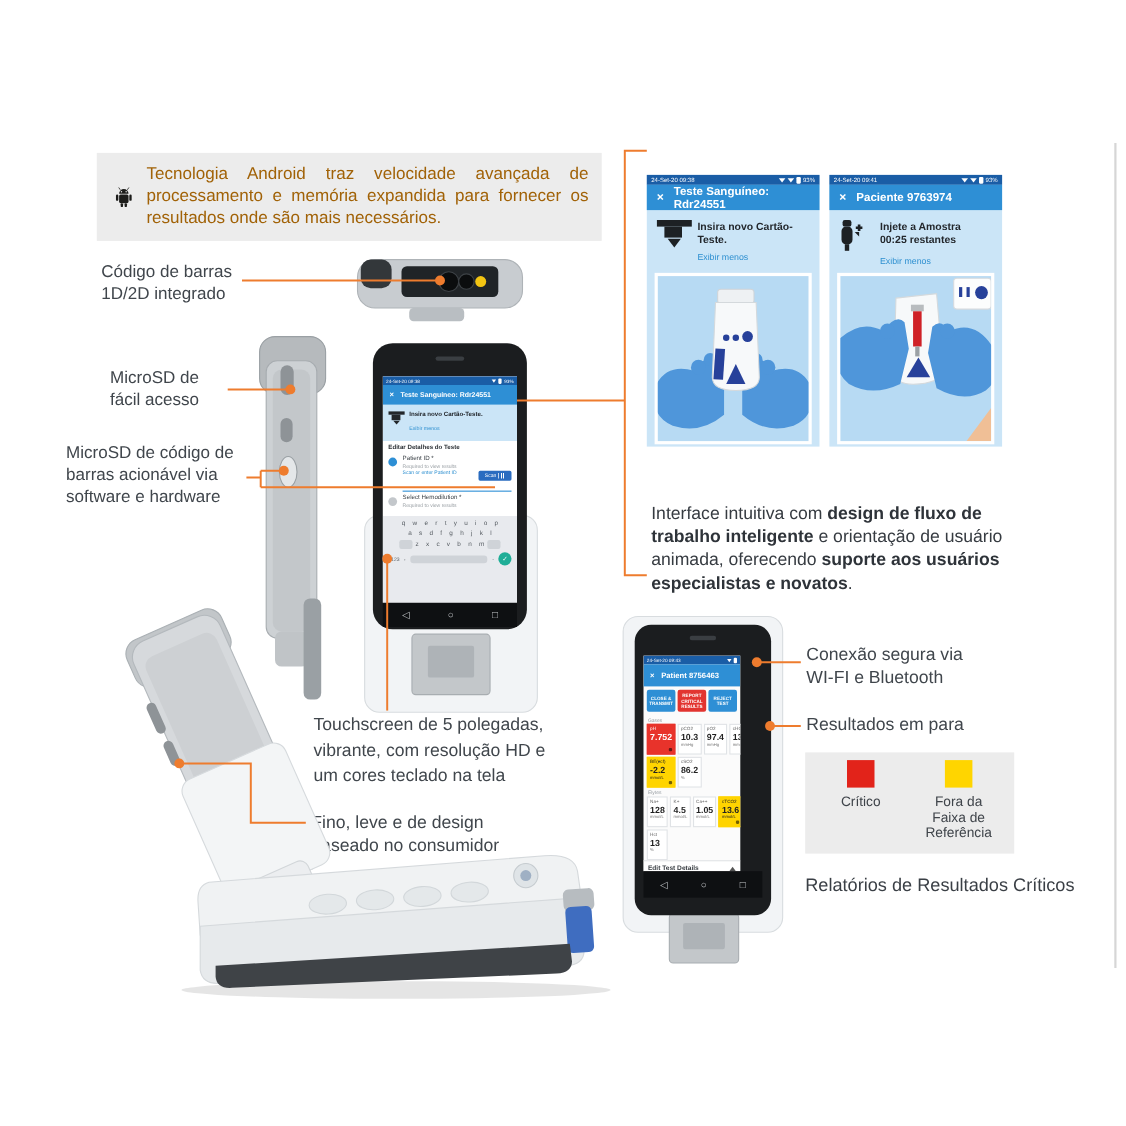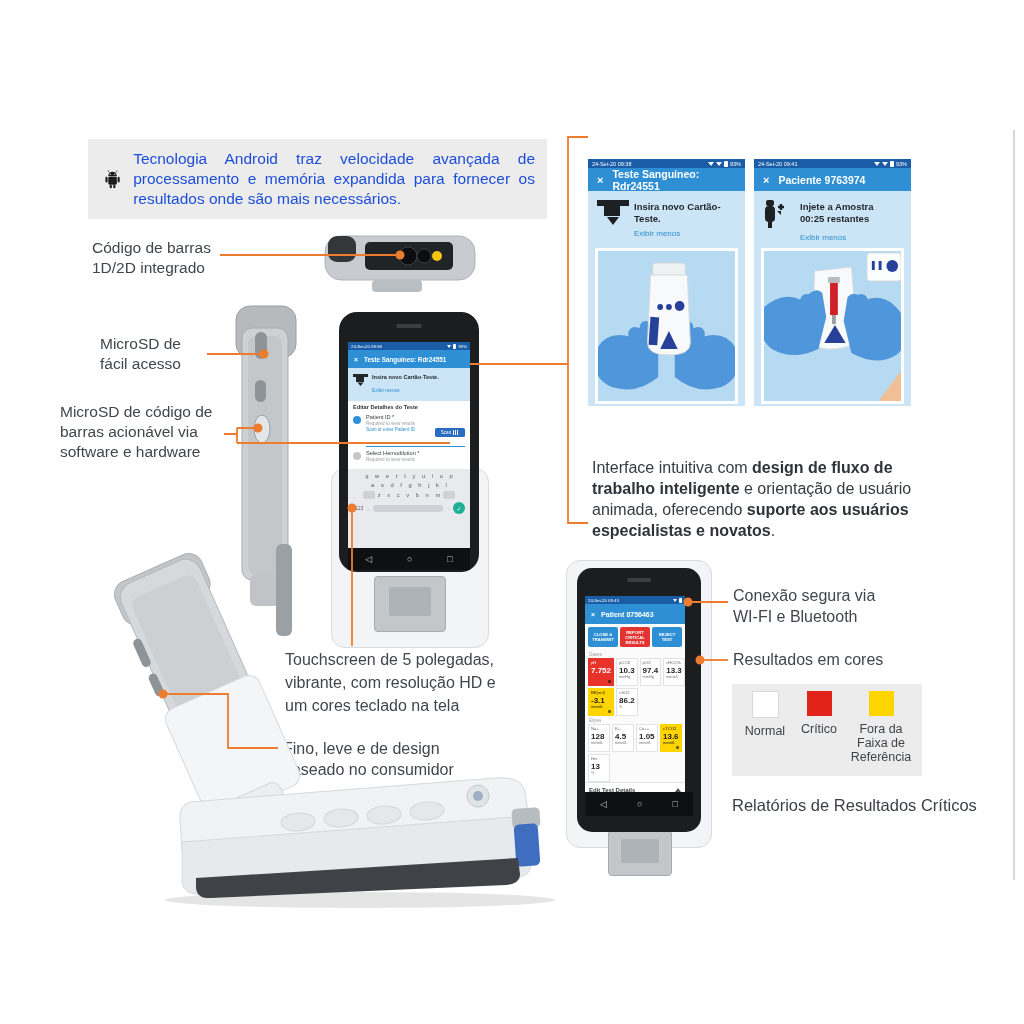--- a/index.html
+++ b/index.html
@@ -4,21 +4,21 @@
 <style>
   html,body{margin:0;padding:0}
   body{width:1024px;height:1024px;position:relative;background:#fff;overflow:hidden;
        font-family:"Liberation Sans",sans-serif;color:#3f444a;}
   .abs{position:absolute}
   svg{display:block}
 
   
   #android-box{left:88px;top:139px;width:459px;height:80px;background:#ececec;
     display:flex;align-items:center;gap:12px;padding:0 12px 0 16px;box-sizing:border-box}
-  #android-text{font-size:15.5px;line-height:20px;text-align:justify;color:#1d4ed8}
+  #android-text{font-size:15.5px;line-height:20px;text-align:justify;color:#a16207}
 
   
   .callout{position:absolute;font-size:15.5px;line-height:20px;color:#40464c}
   #callout-touchscreen{width:224px;text-align:justify;line-height:23px;font-size:16px}
   #interface-paragraph{left:592px;top:457px;width:352px;font-size:16px;line-height:21px;color:#363b41}
   #interface-paragraph b{color:#2e3339}
   #critical-reports{left:732px;top:796px;font-size:16.5px;color:#3a3f45}
 
   
   #legend{left:732px;top:684px;width:190px;height:92px;background:#ececec;
@@ -82,21 +82,21 @@
   .kpunct{font-size:5.5px;color:#565c62}
   .kspace{flex:1;height:7px;background:#cfd3d8;border-radius:3px}
   .kenter{width:12px;height:12px;border-radius:50%;background:#1fae97;color:#fff;font-size:6px;
     display:flex;align-items:center;justify-content:center;flex:none}
   .nav{position:absolute;background:#0e1012;display:flex;align-items:center;justify-content:space-around;color:#c4c7ca}
   .nav span{font-size:9px;line-height:1}
   .conn{position:absolute;background:#c3c7ca;border:1px solid #a8adb1;border-radius:4px}
   .conn .inner{position:absolute;left:20%;top:18%;width:60%;height:55%;background:#aeb3b7;border-radius:2px}
 
   
-  #rscreen{left:585px;top:596px;width:100px;height:196px;background:#fbfbfb;overflow:hidden;
+  #rscreen{left:585px;top:596px;width:88px;height:196px;background:#fbfbfb;overflow:hidden;
     display:flex;flex-direction:column}
   .rsb{height:8px;background:#1a5da6;color:#fff;font-size:4.3px;display:flex;align-items:center;
       justify-content:space-between;padding:0 3px;flex:none}
   .rhead{height:20px;background:#2e8fd5;color:#fff;display:flex;align-items:center;gap:6px;padding:0 6px;flex:none}
   .rhead .x{font-size:7px;font-weight:bold}
   .rhead .t{font-size:7px;font-weight:bold}
   .rbtns{display:flex;gap:2px;padding:3px;flex:none}
   .rbtn{flex:1;height:20px;border-radius:2px;color:#fff;font-size:4.2px;font-weight:bold;
     display:flex;align-items:center;justify-content:center;text-align:center;line-height:5px;padding:1px;box-sizing:border-box}
   .rbtn.blue{background:#2e8fd5}.rbtn.red{background:#e23430}
@@ -160,29 +160,25 @@
   <div>um cores teclado na tela</div>
 </div>
 <div class="callout" style="left:283px;top:738px;font-size:16px;line-height:21px">
   <div>Fino, leve e de design</div>
   <div>baseado no consumidor</div>
 </div>
 <div class="callout" style="left:733px;top:585px;font-size:16px;line-height:21px">
   <div>Conexão segura via</div>
   <div>WI-FI e Bluetooth</div>
 </div>
-<div class="callout" style="left:733px;top:650px;font-size:16px">Resultados em cores</div>
+<div class="callout" style="left:733px;top:650px;font-size:16px">Resultados em para</div>
 
 <div id="interface-paragraph" class="abs"><span>Interface intuitiva com </span><b>design de fluxo de trabalho inteligente</b><span> e orientação de usuário animada, oferecendo </span><b>suporte aos usuários especialistas e novatos</b><span>.</span></div>
 
 <div id="legend" class="abs">
-  <div class="leg-col">
-    <div class="swatch normal"></div>
-    <div class="leg-label">Normal</div>
-  </div>
   <div class="leg-col">
     <div class="swatch critical"></div>
     <div class="leg-label">Crítico</div>
   </div>
   <div class="leg-col">
     <div class="swatch caution"></div>
     <div class="leg-label" style="width:70px">Fora da Faixa de Referência</div>
   </div>
 </div>
 <div id="critical-reports" class="abs">Relatórios de Resultados Críticos</div>
@@ -417,21 +413,21 @@
       </div>
 
       <div class="tile normal">
         <span class="t-label">cHCO3-</span>
         <span class="t-value">13.3</span>
         <span class="t-unit">mmol/L</span>
       </div>
 
       <div class="tile caution">
         <span class="t-label">BE(ecf)</span>
-        <span class="t-value">-3.1</span>
+        <span class="t-value">-2.2</span>
         <span class="t-unit">mmol/L</span>
       </div>
 
       <div class="tile normal">
         <span class="t-label">cSO2</span>
         <span class="t-value">86.2</span>
         <span class="t-unit">%</span>
       </div>
     </div>
   <div class="rsec">Elytes</div>

